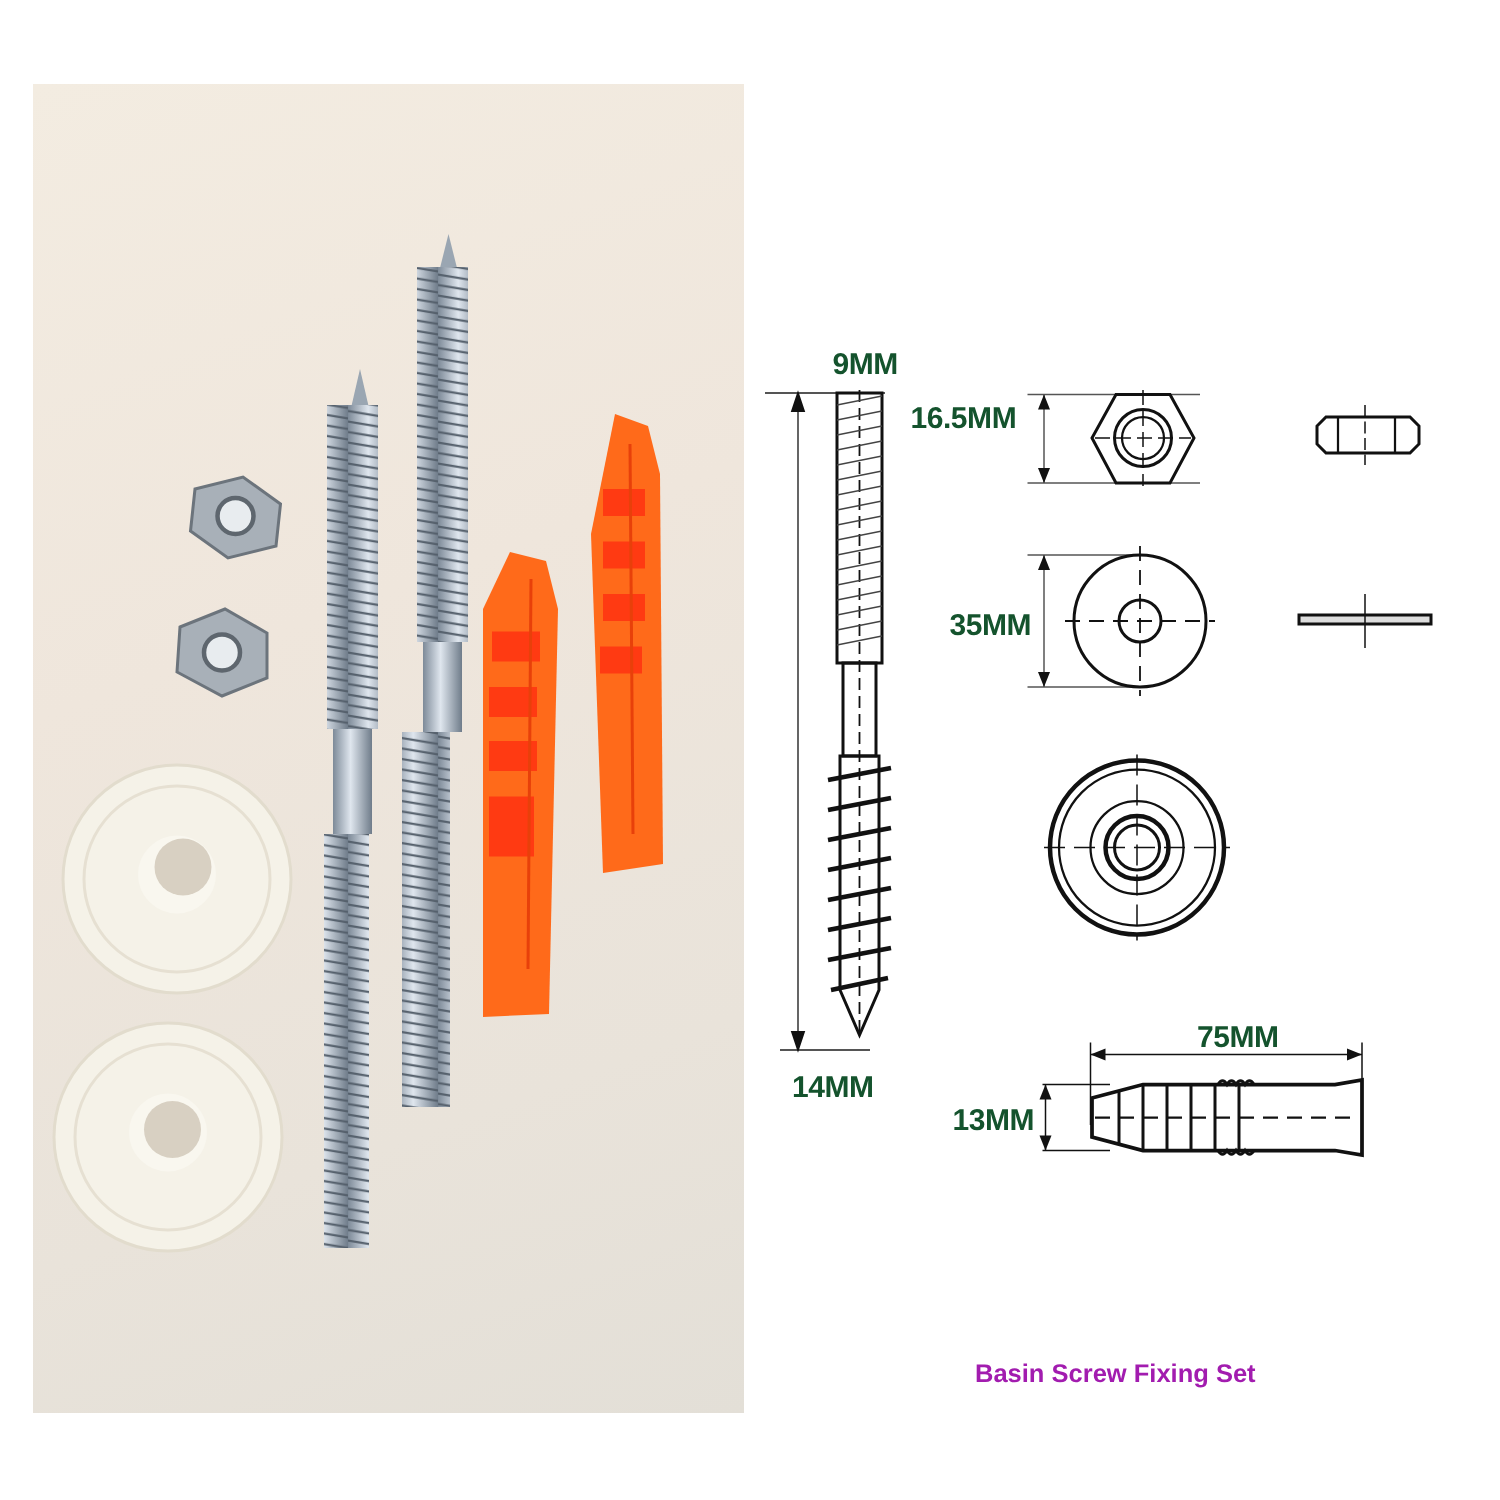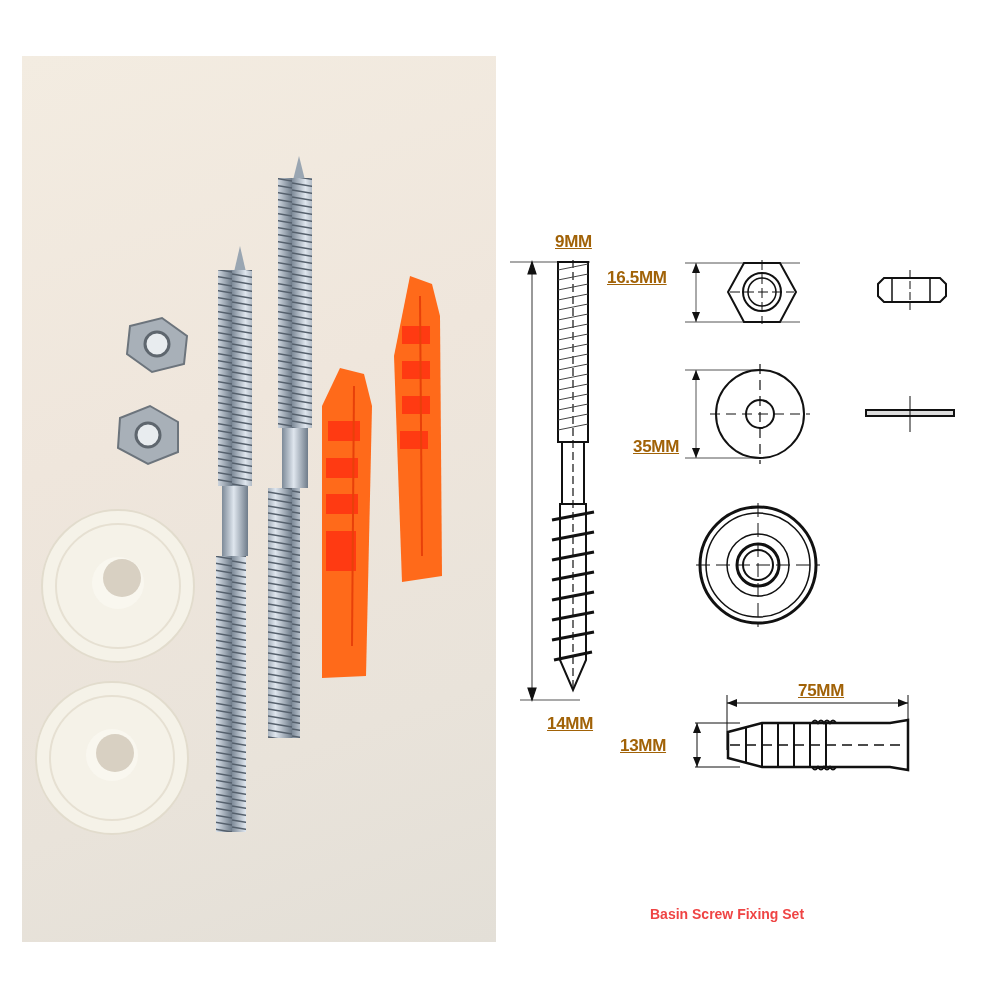--- a/index.html
+++ b/index.html
@@ -1,21 +1,21 @@
 <!DOCTYPE html>
 <html><head>
 <meta charset="utf-8">
 <style>
   html, body { margin:0; padding:0; background:#ffffff; }
   body { width:1000px; height:1000px; position:relative; overflow:hidden; font-family:"Liberation Sans", sans-serif; }
   .photo { position:absolute; left:22px; top:56px; width:474px; height:886px;
            background: linear-gradient(160deg,#f3ece1 0%,#efe6dc 40%,#e9e3da 75%,#e3dfd7 100%); }
   .drawing { position:absolute; left:500px; top:220px; width:500px; height:560px; }
-  .lbl { position:absolute; font-weight:bold; font-size:17px; color:#a16207; letter-spacing:-0.3px;text-decoration:underline; }
-  .title { position:absolute; left:650px; top:906px; font-weight:bold; font-size:14px; color:#ef4444; }
+  .lbl { position:absolute; font-weight:bold; font-size:20px; color:#14532d; letter-spacing:-0.3px; }
+  .title { position:absolute; left:650px; top:906px; font-weight:bold; font-size:17px; color:#a21caf; }
   svg { position:absolute; left:0; top:0; }
 </style>
 </head>
 <body>
 
 <div class="photo">
   <svg width="474" height="886" viewBox="0 0 474 886">
     <defs>
       <linearGradient id="metal" x1="0" x2="1" y1="0" y2="0">
         <stop offset="0" stop-color="#7d8a98"></stop>
@@ -191,20 +191,20 @@
       <line x1="294" y1="503" x2="294" y2="547" stroke-width="2"></line>
       <line x1="310" y1="503" x2="310" y2="547" stroke-width="2"></line>
       <line x1="326" y1="503" x2="326" y2="547" stroke-width="2"></line>
       <line x1="230" y1="525" x2="406" y2="525" stroke-width="1.5" stroke-dasharray="10,6"></line>
       <path d="M312,503 q3,-5 6,0 q3,-5 6,0 q3,-5 6,0 q3,-5 6,0" stroke-width="2"></path>
       <path d="M312,547 q3,5 6,0 q3,5 6,0 q3,5 6,0 q3,5 6,0" stroke-width="2"></path>
     </g>
   </svg>
 
   <span class="lbl" style="left:55px; top:12px;">9MM</span>
-  <span class="lbl" style="left:47px; top:494px;">14MM</span>
+  <span class="lbl" style="left:28px; top:494px;">14MM</span>
   <span class="lbl" style="left:107px; top:48px;">16.5MM</span>
-  <span class="lbl" style="left:133px; top:186px;margin-top:31px;">35MM</span>
+  <span class="lbl" style="left:133px; top:186px;">35MM</span>
   <span class="lbl" style="left:298px; top:461px;">75MM</span>
-  <span class="lbl" style="left:120px; top:516px;">13MM</span>
+  <span class="lbl" style="left:135px; top:516px;">13MM</span>
 </div>
 
 <div class="title">Basin Screw Fixing Set</div>
 
 </body></html>

